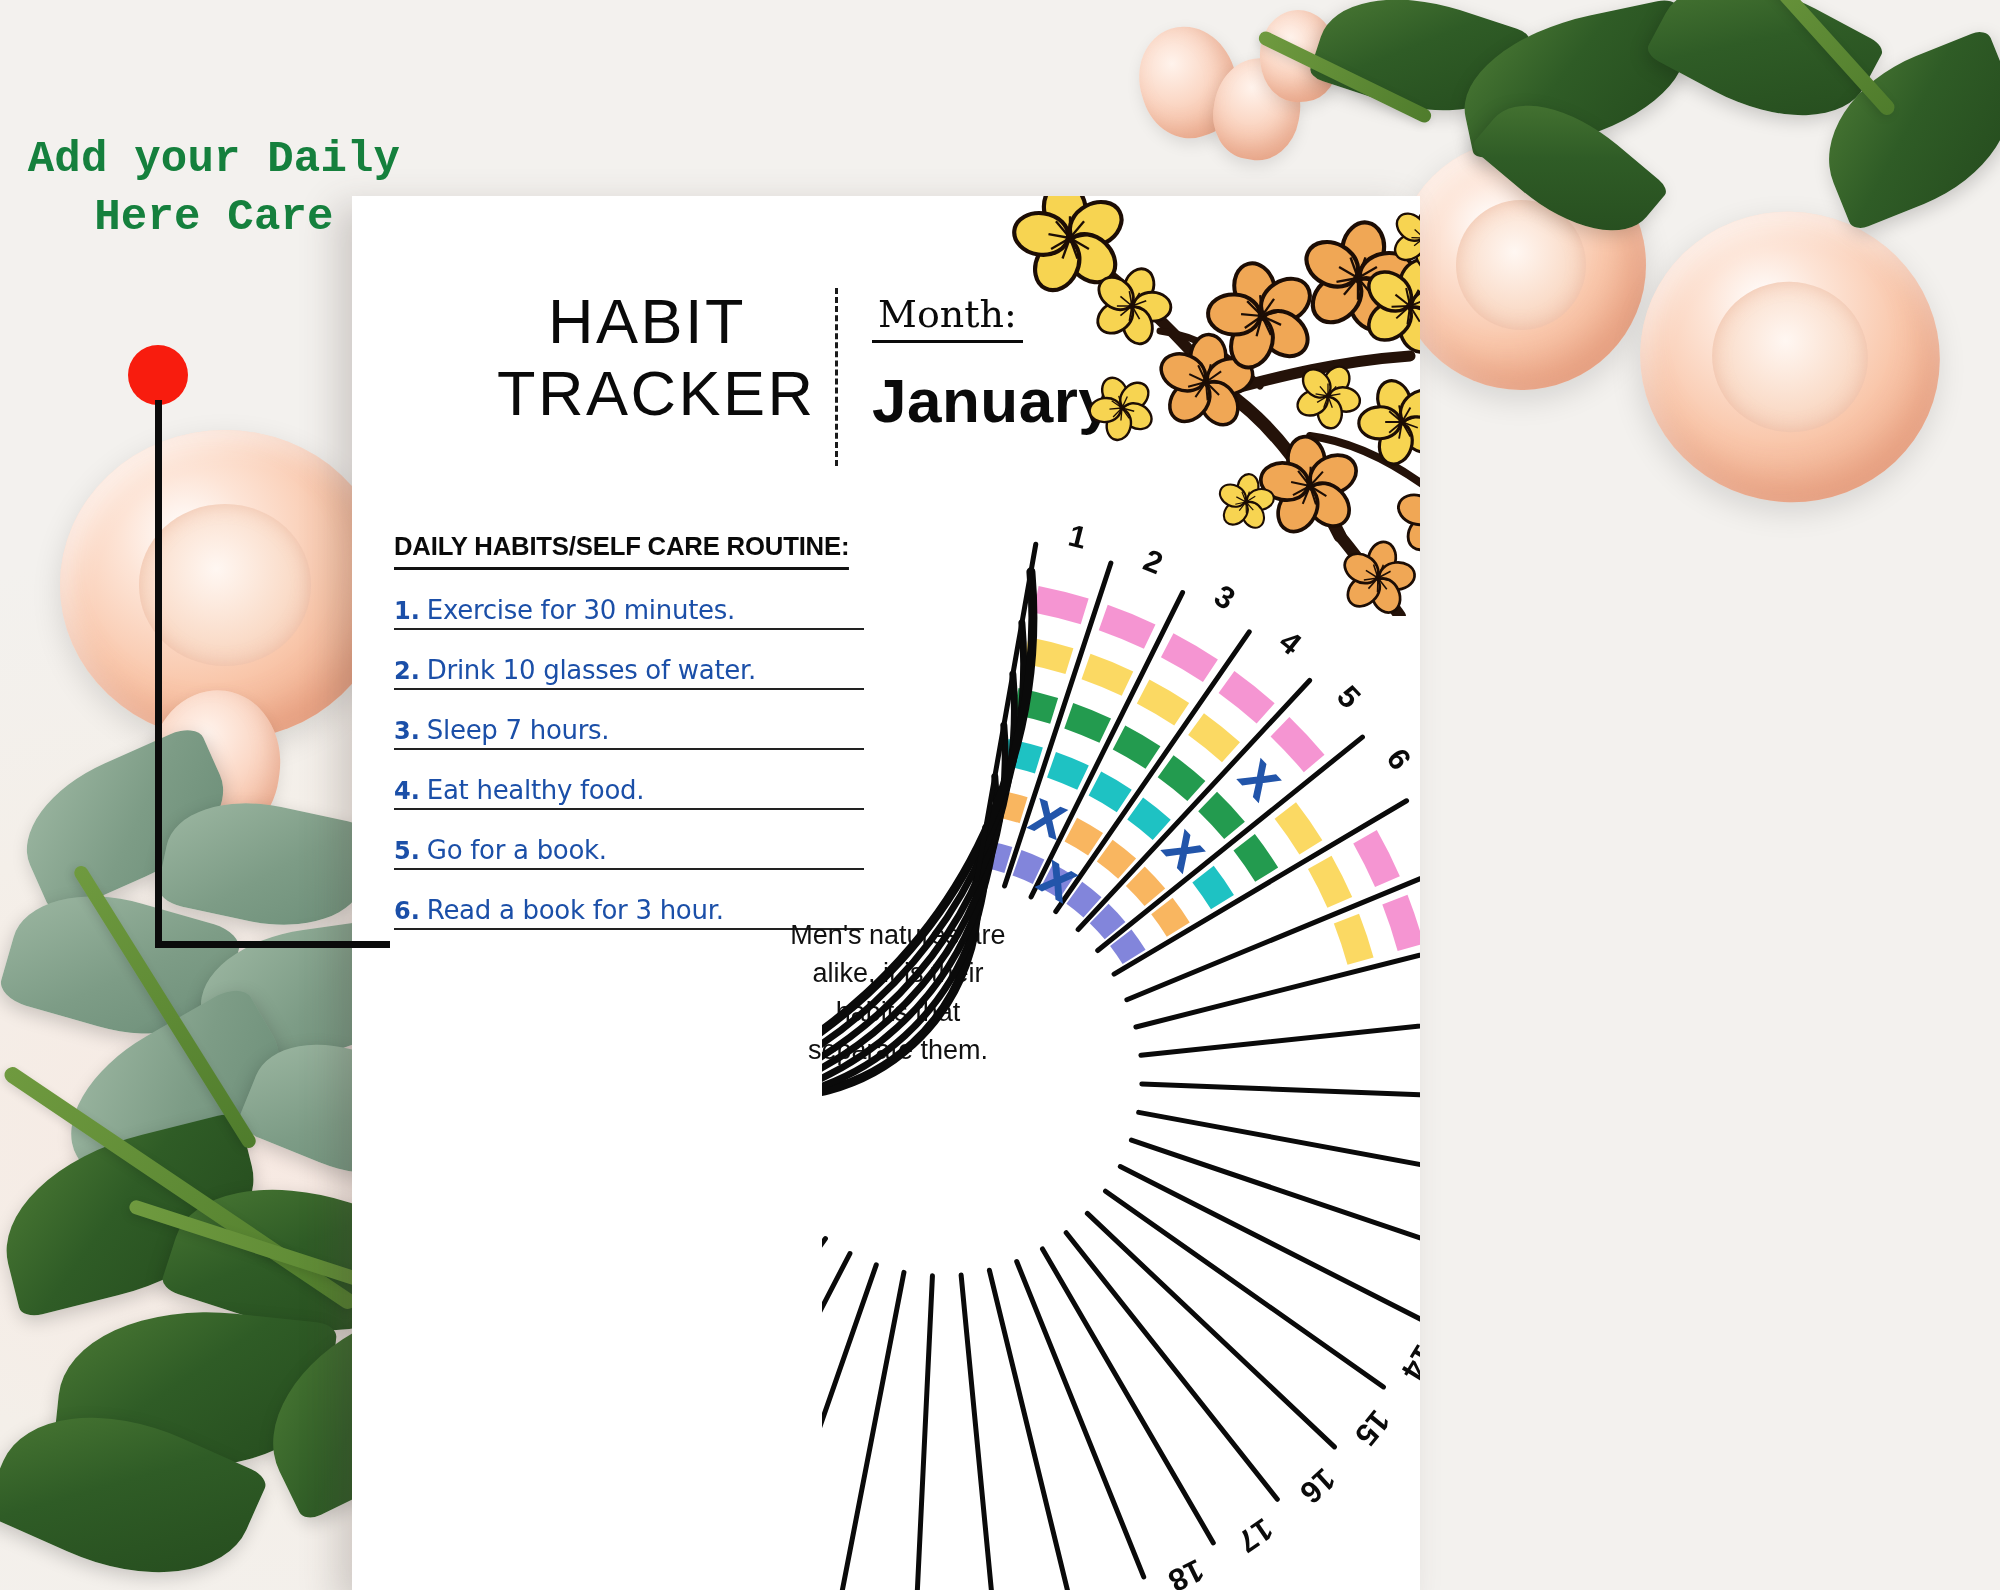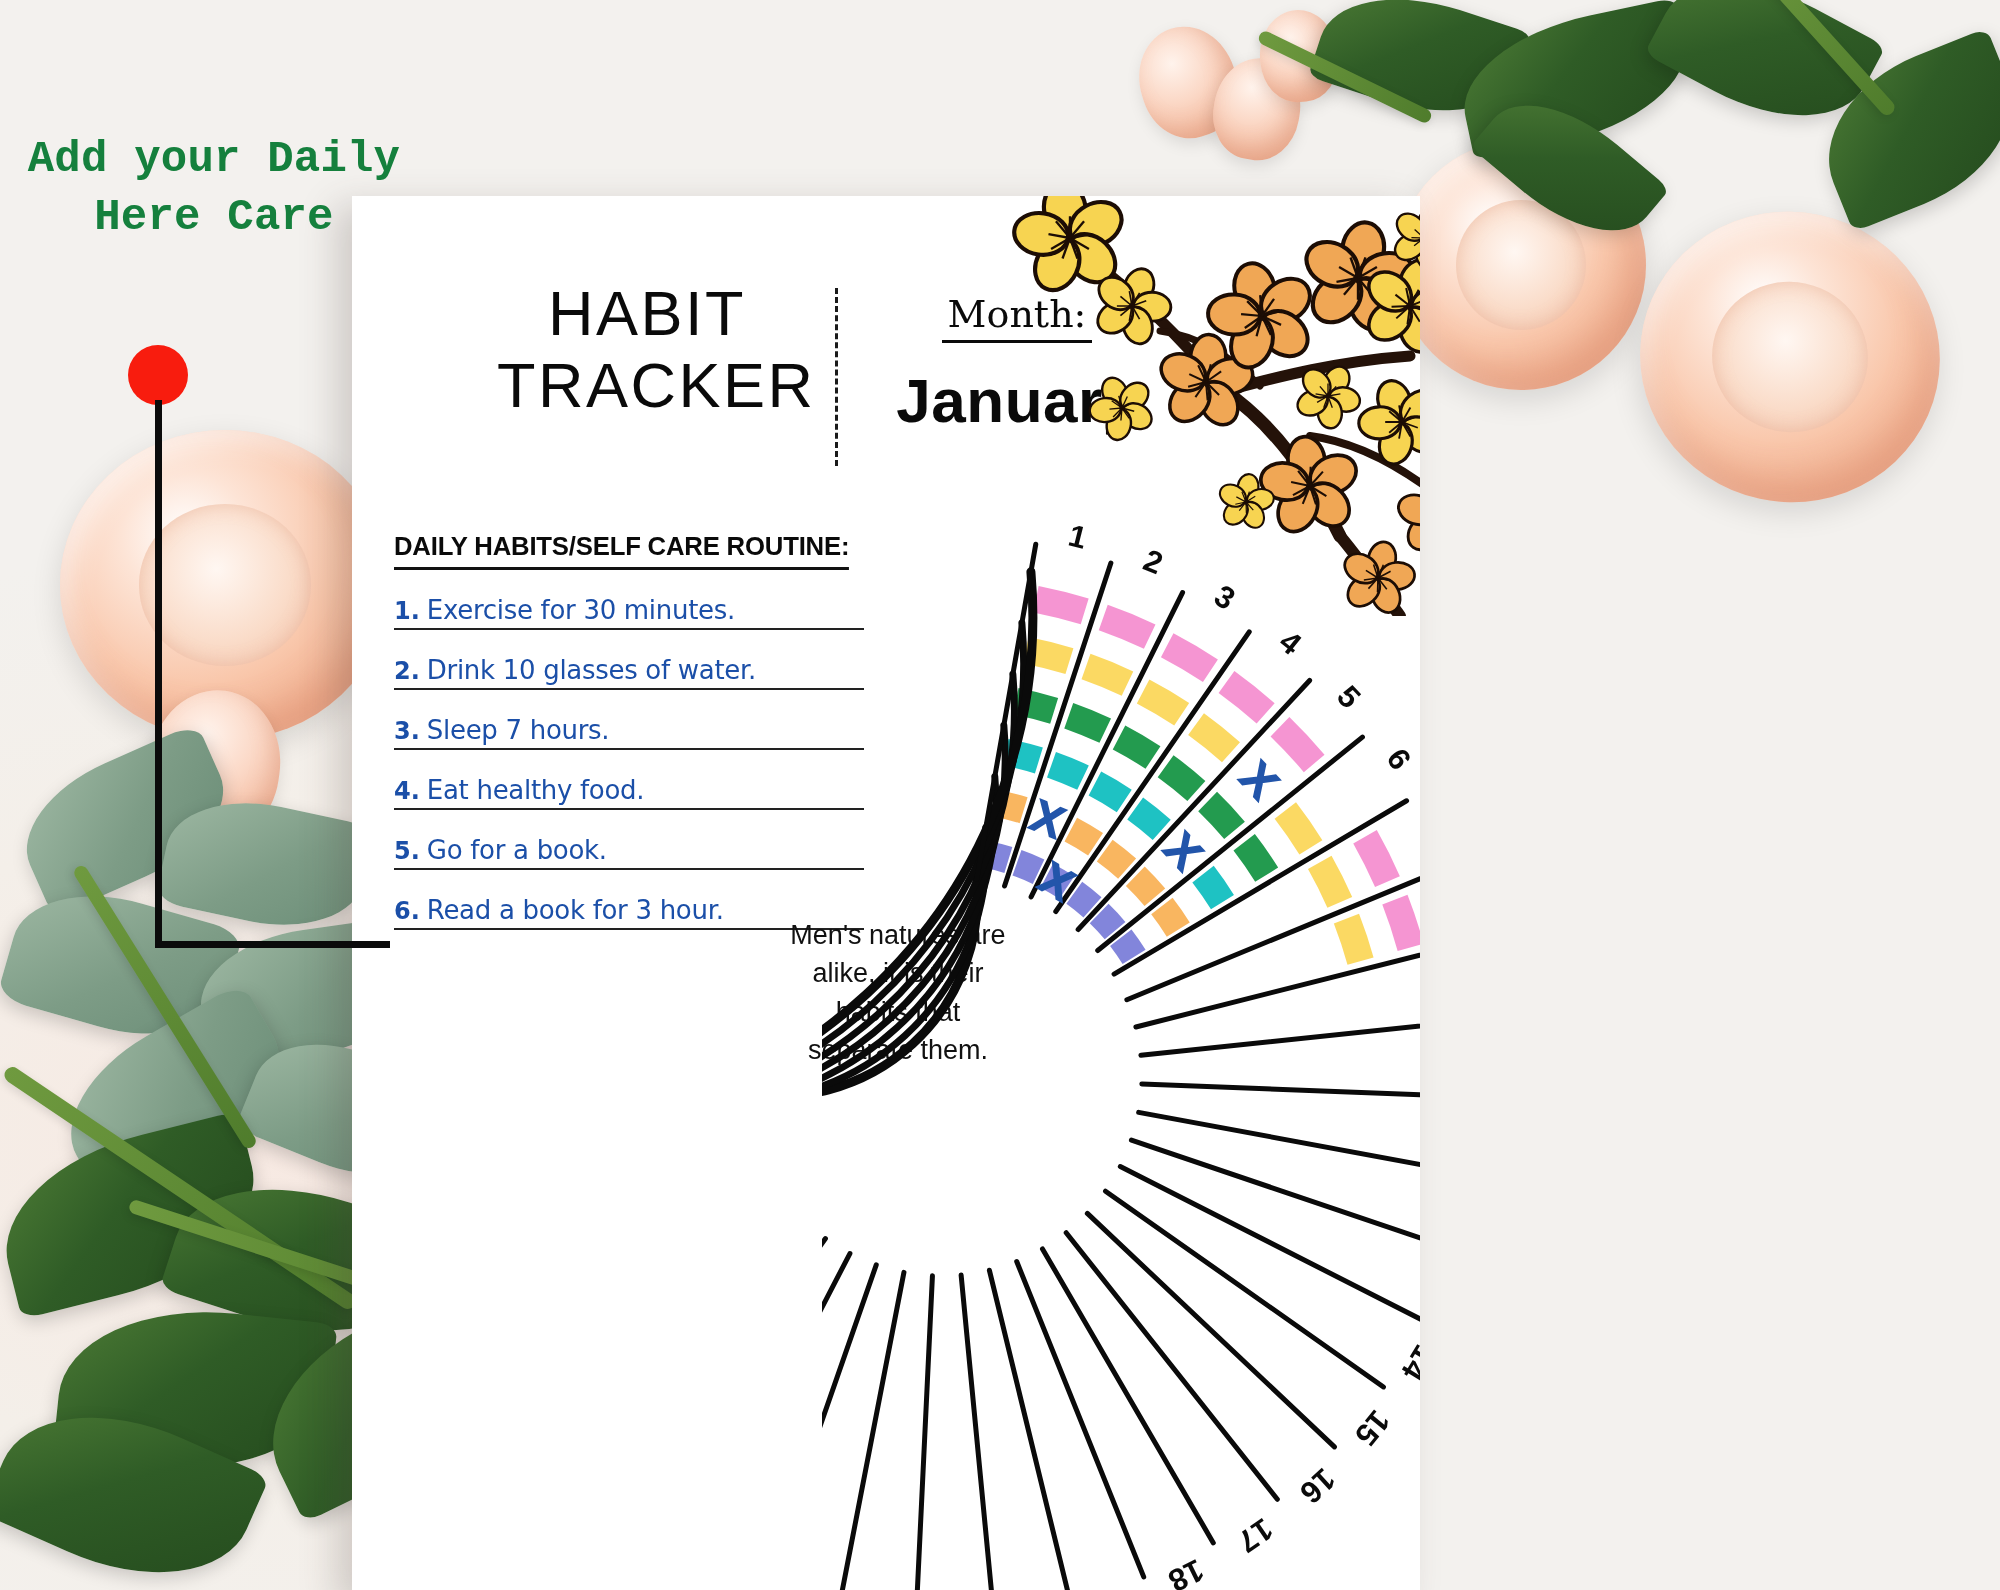--- a/index.html
+++ b/index.html
@@ -70,28 +70,28 @@
   
   #sheet {
     position:absolute; left:352px; top:196px; width:1068px; height:1400px;
     background:#fff; z-index:4; overflow:hidden;
     box-shadow:-16px 10px 34px rgba(80,70,62,.22);
   }
 
   
   #hdr { position:absolute; left:0; top:0; width:100%; height:300px; }
   #title-block {
-    position:absolute; left:145px; top:82px; width:300px; text-align:center;
+    position:absolute; left:145px; top:90px; width:300px; text-align:center;
     font-size:63px; line-height:1.14; font-weight:300; letter-spacing:2.5px; color:#0a0a0a;
   }
   #title-divider {
     position:absolute; left:483px; top:92px; width:0; height:178px;
     border-left:3px dashed #1a1a1a;
   }
-  #month-block { position:absolute; left:520px; top:96px; width:290px; text-align:center; }
+  #month-block { position:absolute; left:520px; top:96px; width:290px; text-align:left; }
   #month-label {
     font-family:"DejaVu Serif", serif; font-size:38px; color:#0a0a0a;
     border-bottom:3px solid #0a0a0a; display:inline-block; padding:0 6px 4px 6px;
   }
   #month-value {
     margin-top:22px; font-size:62px; font-weight:700; letter-spacing:.5px; color:#0a0a0a;
   }
 
   
   #blossoms { position:absolute; right:-20px; top:-10px; width:430px; height:430px; }

